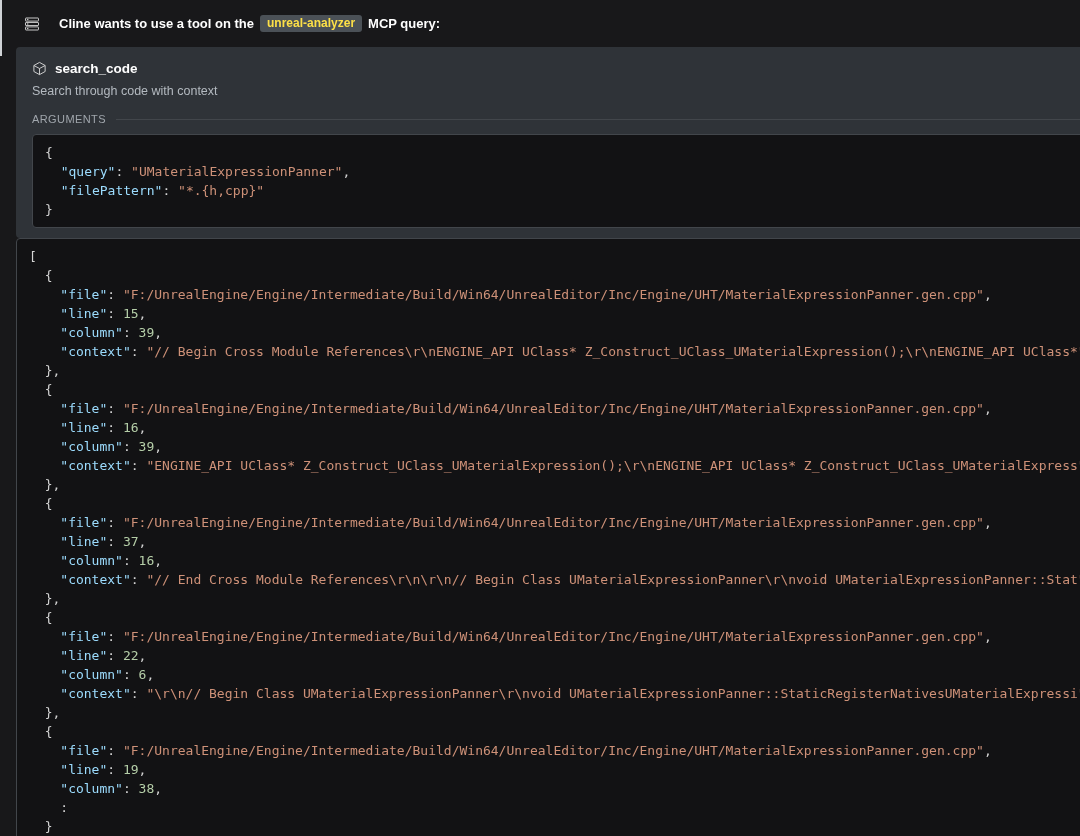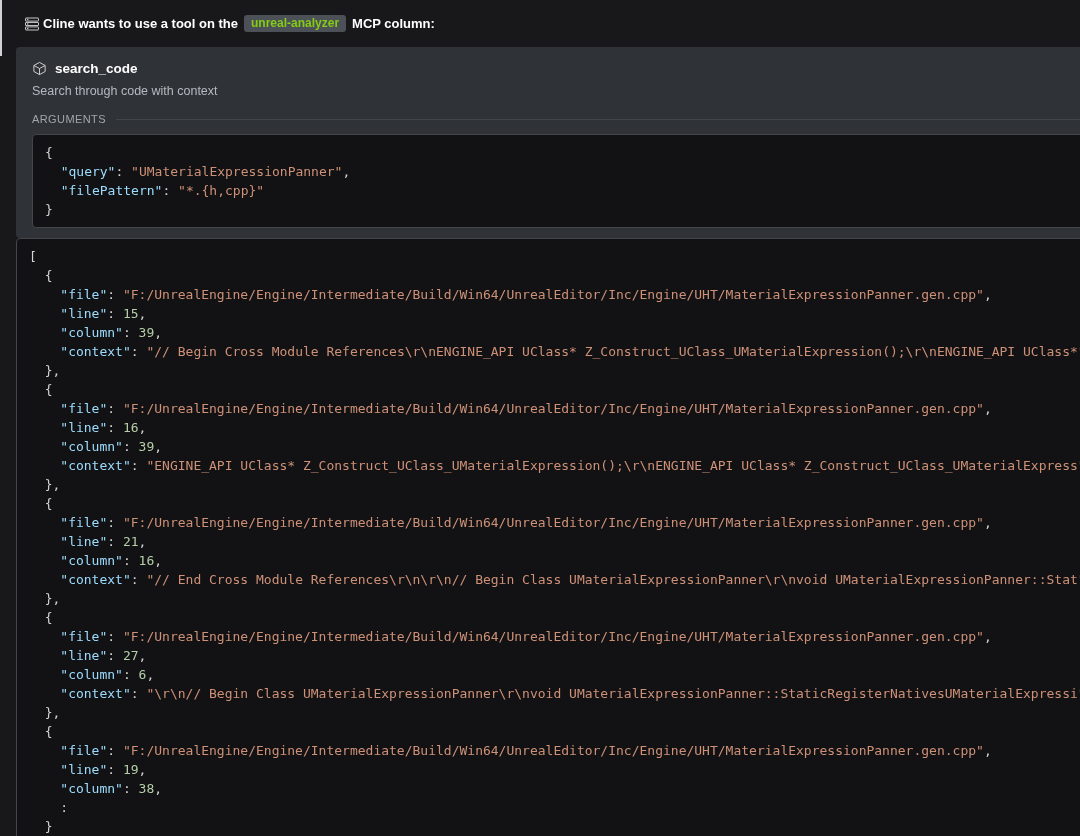--- a/index.html
+++ b/index.html
@@ -11,23 +11,23 @@
     --json-key:#9cdcfe;
     --json-string:#ce9178;
     --json-number:#b5cea8;
     --json-punct:#d4d4d4;
   }
   *{margin:0;padding:0;box-sizing:border-box;}
   html,body{width:1080px;height:836px;overflow:hidden;}
   body{background:var(--page-bg);font-family:"Liberation Sans",sans-serif;}
   .page{position:relative;width:1080px;height:836px;overflow:hidden;}
   .left-accent{position:absolute;left:0;top:0;width:2px;height:56px;background:#cfd2d5;}
-  .header{display:flex;align-items:center;gap:3px;padding:15px 24px 11px 24px;color:#ffffff;font-weight:bold;font-size:13px;}
+  .header{display:flex;align-items:center;gap:19px;padding:15px 24px 11px 24px;color:#ffffff;font-weight:bold;font-size:13px;}
   .header-text{display:flex;align-items:center;gap:6px;white-space:nowrap;}
-  .badge{background:var(--badge-bg);color:#84cc16;border-radius:3px;padding:1px 7px 2px 7px;font-size:12px;font-weight:bold;}
+  .badge{background:var(--badge-bg);color:#fde047;border-radius:3px;padding:1px 7px 2px 7px;font-size:12px;font-weight:bold;}
   .icon{display:inline-flex;align-items:center;justify-content:center;flex:0 0 auto;}
   .tool-card{margin:4px -12px 0 16px;background:var(--card-bg);border-radius:4px 0 0 4px;padding:14px 0 10px 16px;}
   .tool-row{display:flex;align-items:center;gap:8px;color:#ffffff;font-weight:bold;font-size:13.5px;margin-bottom:8px;}
   .tool-desc{color:#b4bac0;font-size:12.5px;margin-bottom:15px;}
   .section-label{display:flex;align-items:center;gap:10px;color:#a0a6ac;font-size:11px;letter-spacing:0.4px;}
   .section-label::after{content:"";flex:1;height:1px;background:var(--border);}
   .tool-card .section-label{margin-bottom:9px;}
   .code-block{background:var(--code-bg);border:1px solid var(--border);border-radius:4px;padding:8px 12px;font-family:"DejaVu Sans Mono",monospace;font-size:13px;line-height:19px;color:var(--json-punct);white-space:pre;overflow:hidden;}
   .response-label{margin:22px 24px 9px 24px;}
   .response{margin:0 -12px 0 16px;}
@@ -52,21 +52,21 @@
         <g fill="#c8c8c8">
           <circle cx="3.7" cy="3.55" r="0.8"></circle>
           <circle cx="3.7" cy="8" r="0.8"></circle>
           <circle cx="3.7" cy="12.45" r="0.8"></circle>
         </g>
       </svg>
     </span>
     <span class="header-text">
       <span>Cline wants to use a tool on the</span>
       <span class="badge">unreal-analyzer</span>
-      <span>MCP column:</span>
+      <span>MCP query:</span>
     </span>
   </div>
 
   <div class="tool-card">
     <div class="tool-row">
       <span class="icon">
         <svg width="15" height="15" viewBox="0 0 16 16">
           <g fill="none" stroke="#d4d4d4" stroke-width="1" stroke-linejoin="round">
             <path d="M8 1.5 L14 4.8 V11.2 L8 14.5 L2 11.2 V4.8 Z"></path>
             <path d="M2 4.8 L8 8 L14 4.8"></path>
@@ -92,27 +92,27 @@
     <span class="key">"context"</span>: <span class="str">"// Begin Cross Module References\r\nENGINE_API UClass* Z_Construct_UClass_UMaterialExpression();\r\nENGINE_API UClass*"</span>
   },
   {
     <span class="key">"file"</span>: <span class="str">"F:/UnrealEngine/Engine/Intermediate/Build/Win64/UnrealEditor/Inc/Engine/UHT/MaterialExpressionPanner.gen.cpp"</span>,
     <span class="key">"line"</span>: <span class="num">16</span>,
     <span class="key">"column"</span>: <span class="num">39</span>,
     <span class="key">"context"</span>: <span class="str">"ENGINE_API UClass* Z_Construct_UClass_UMaterialExpression();\r\nENGINE_API UClass* Z_Construct_UClass_UMaterialExpress"</span>
   },
   {
     <span class="key">"file"</span>: <span class="str">"F:/UnrealEngine/Engine/Intermediate/Build/Win64/UnrealEditor/Inc/Engine/UHT/MaterialExpressionPanner.gen.cpp"</span>,
-    <span class="key">"line"</span>: <span class="num">21</span>,
+    <span class="key">"line"</span>: <span class="num">37</span>,
     <span class="key">"column"</span>: <span class="num">16</span>,
     <span class="key">"context"</span>: <span class="str">"// End Cross Module References\r\n\r\n// Begin Class UMaterialExpressionPanner\r\nvoid UMaterialExpressionPanner::Stat"</span>
   },
   {
     <span class="key">"file"</span>: <span class="str">"F:/UnrealEngine/Engine/Intermediate/Build/Win64/UnrealEditor/Inc/Engine/UHT/MaterialExpressionPanner.gen.cpp"</span>,
-    <span class="key">"line"</span>: <span class="num">27</span>,
+    <span class="key">"line"</span>: <span class="num">22</span>,
     <span class="key">"column"</span>: <span class="num">6</span>,
     <span class="key">"context"</span>: <span class="str">"\r\n// Begin Class UMaterialExpressionPanner\r\nvoid UMaterialExpressionPanner::StaticRegisterNativesUMaterialExpressi"</span>
   },
   {
     <span class="key">"file"</span>: <span class="str">"F:/UnrealEngine/Engine/Intermediate/Build/Win64/UnrealEditor/Inc/Engine/UHT/MaterialExpressionPanner.gen.cpp"</span>,
     <span class="key">"line"</span>: <span class="num">19</span>,
     <span class="key">"column"</span>: <span class="num">38</span>,
     : 
   }
 ]</pre>

